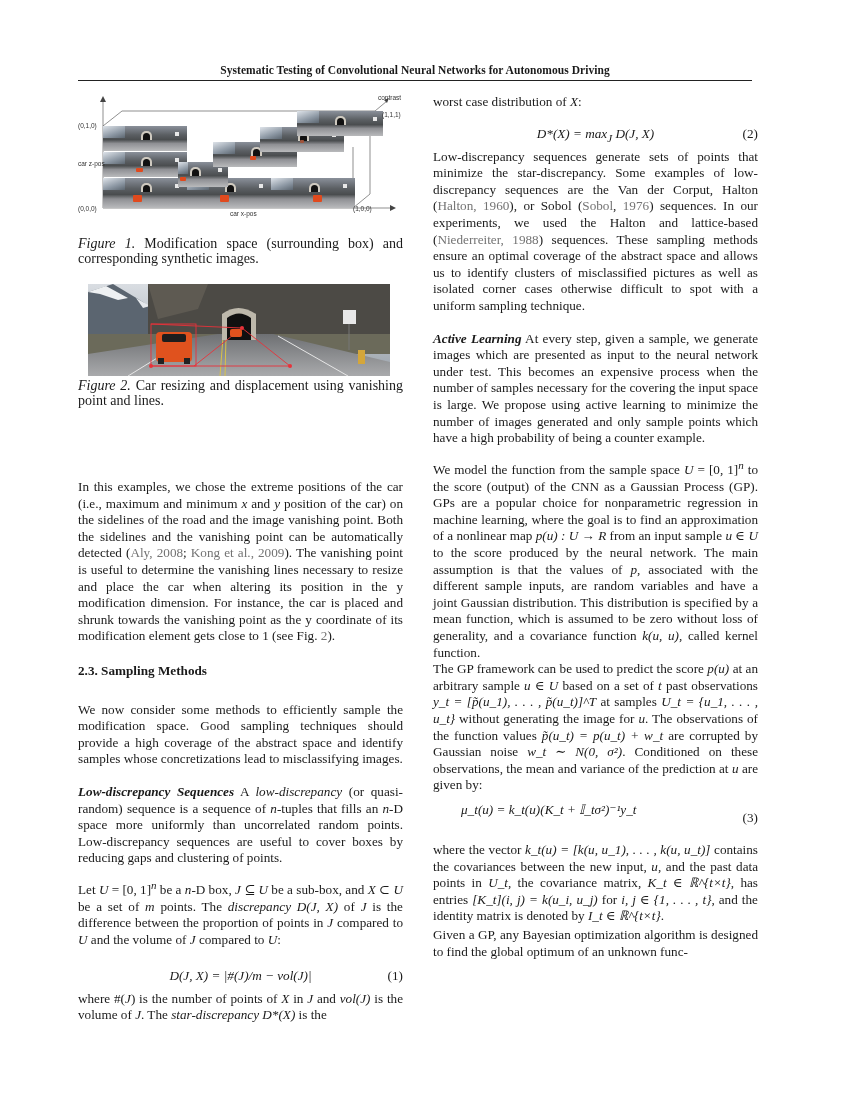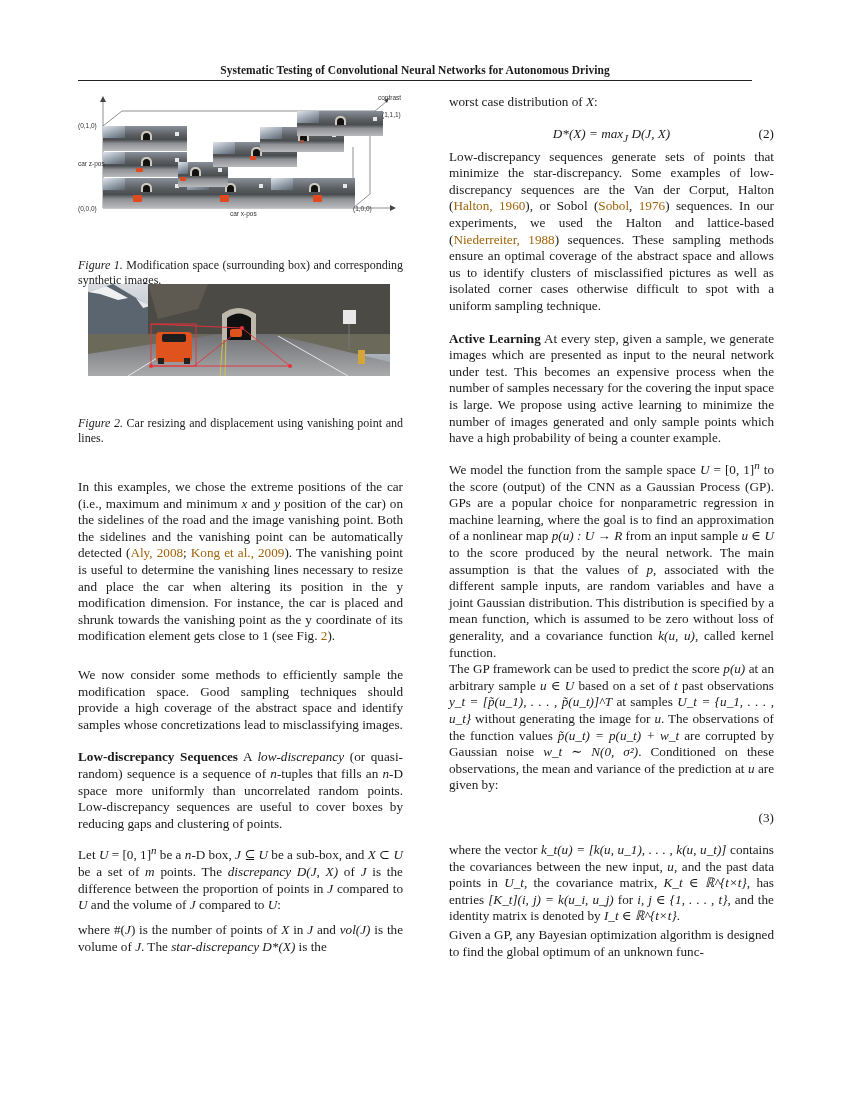--- a/index.html
+++ b/index.html
@@ -6,29 +6,29 @@
   body { width: 850px; height: 1100px; position: relative; overflow: hidden;
          font-family: "Liberation Serif", "DejaVu Serif", serif; color: #1a1a1a; }
   .header { position: absolute; left: 78px; top: 64px; width: 674px; text-align: center;
             font-weight: bold; font-size: 11.5px; letter-spacing: 0.05px; }
   .header-rule { position: absolute; left: 78px; top: 80px; width: 674px; height: 0;
                  border-top: 1.6px solid #222; }
   .col { position: absolute; width: 325px; font-size: 13.2px; line-height: 16.6px;
          text-align: justify; hyphens: manual; }
   .col p { margin: 0; }
   .left { left: 78px; }
-  .right { left: 449px; }
-  .cite { color: #a16207; }
+  .right { left: 433px; }
+  .cite { color: #737373; }
   .mi { font-style: italic; }
-  .caption { font-size: 12px; line-height: 15px; margin-top: 22px; }
+  .caption { font-size: 14px; line-height: 15px; }
   .caption .lbl { font-style: italic; }
   .eq { position: relative; height: 26px; line-height: 37px; }
   .eq .body { position: absolute; left: 0; right: 0; text-align: center; }
   .eq .num { position: absolute; right: 0; top: 0; }
-  .runin { font-weight: bold; }
+  .runin { font-weight: bold; font-style: italic; }
   .sec { font-weight: bold; font-size: 13.2px; }
   
   .fig1 { position: absolute; left: 80px; top: 92px; width: 335px; height: 128px; }
   .fig2 { position: absolute; left: 88px; top: 284px; width: 302px; height: 92px; }
   .axis-lbl { position: absolute; font-family: "Liberation Sans", sans-serif; font-size: 6.5px; color: #333; white-space: nowrap; }
   .thumb { position: absolute; width: 84px; height: 25px; overflow: hidden;
            background: linear-gradient(180deg, #8a909a 0%, #5b5f63 35%, #4a4d4f 55%, #8f9094 70%, #b9babc 100%); }
   .thumb .mtn { position: absolute; left: 0; top: 0; width: 22px; height: 12px;
                 background: linear-gradient(160deg, #dfe4ea 0%, #8d98a4 60%, #5c6670 100%); }
   .thumb .tunnel { position: absolute; left: 38px; top: 5px; width: 11px; height: 9px;
@@ -167,40 +167,45 @@
     <rect x="74" y="50" width="24" height="8" rx="2" fill="#1d1d1d"></rect>
     <rect x="70" y="74" width="6" height="6" fill="#222"></rect>
     <rect x="96" y="74" width="6" height="6" fill="#222"></rect>
     <rect x="142" y="45" width="12" height="8" rx="2" fill="#e0521e"></rect>
     <circle cx="154" cy="44" r="2" fill="#e8323a"></circle>
     <circle cx="63" cy="82" r="2" fill="#e8323a"></circle>
     <circle cx="202" cy="82" r="2" fill="#e8323a"></circle>
   </svg>
 </div>
 
-<div class="col left caption" style="top:394px">
+<div class="col left caption" style="top:378px">
   <span class="lbl">Figure 2.</span><span> Car resizing and displacement using vanishing point and lines.</span>
 </div>
 
 <div class="col left" style="top:479px">
   <p>
     <span>In this examples, we chose the extreme positions of the car (i.e., maximum and minimum </span><span class="mi">x</span><span> and </span><span class="mi">y</span><span> position of the car) on the sidelines of the road and the image vanishing point. Both the sidelines and the vanishing point can be automatically detected (</span><span class="cite">Aly, 2008</span><span>; </span><span class="cite">Kong et al., 2009</span><span>). The vanishing point is useful to determine the vanishing lines necessary to resize and place the car when altering its position in the y modification dimension. For instance, the car is placed and shrunk towards the vanishing point as the y coordinate of its modification element gets close to 1 (see Fig. </span><span class="cite">2</span><span>).</span>
   </p>
 
+  <p class="sec" style="margin-top:18px">2.3. Sampling Methods</p>
 
   <p style="margin-top:22px">We now consider some methods to efficiently sample the modification space. Good sampling techniques should provide a high coverage of the abstract space and identify samples whose concretizations lead to misclassifying images.</p>
 
   <p style="margin-top:16px">
     <span class="runin">Low-discrepancy Sequences</span><span>  A </span><span class="mi">low-discrepancy</span><span> (or quasi-random) sequence is a sequence of </span><span class="mi">n</span><span>-tuples that fills an </span><span class="mi">n</span><span>-D space more uniformly than uncorrelated random points. Low-discrepancy sequences are useful to cover boxes by reducing gaps and clustering of points.</span>
   </p>
 
   <p style="margin-top:10px">
     <span>Let </span><span class="mi">U</span><span> = [0, 1]</span><sup class="mi">n</sup><span> be a </span><span class="mi">n</span><span>-D box, </span><span class="mi">J</span><span> ⊆ </span><span class="mi">U</span><span> be a sub-box, and </span><span class="mi">X</span><span> ⊂ </span><span class="mi">U</span><span> be a set of </span><span class="mi">m</span><span> points. The </span><span class="mi">discrepancy D(J, X)</span><span> of </span><span class="mi">J</span><span> is the difference between the proportion of points in </span><span class="mi">J</span><span> compared to </span><span class="mi">U</span><span> and the volume of </span><span class="mi">J</span><span> compared to </span><span class="mi">U</span><span>:</span>
   </p>
 
+  <div class="eq" style="margin-top:8px">
+    <span class="body mi">D(J, X) = |#(J)/m − vol(J)|</span>
+    <span class="num">(1)</span>
+  </div>
 
   <p style="margin-top:8px">
     <span>where #(</span><span class="mi">J</span><span>) is the number of points of </span><span class="mi">X</span><span> in </span><span class="mi">J</span><span> and </span><span class="mi">vol(J)</span><span> is the volume of </span><span class="mi">J</span><span>. The </span><span class="mi">star-discrepancy</span><span> </span><span class="mi">D*(X)</span><span> is the</span>
   </p>
 </div>
 
 <div class="col right" style="top:94px">
   <p>
     <span>worst case distribution of </span><span class="mi">X</span><span>:</span>
   </p>
@@ -220,20 +225,21 @@
 
   <p style="margin-top:10px">
     <span>We model the function from the sample space </span><span class="mi">U</span><span> = [0, 1]</span><sup class="mi">n</sup><span> to the score (output) of the CNN as a Gaussian Process (GP). GPs are a popular choice for nonparametric regression in machine learning, where the goal is to find an approximation of a nonlinear map </span><span class="mi">p(u) : U → R</span><span> from an input sample </span><span class="mi">u ∈ U</span><span> to the score produced by the neural network. The main assumption is that the values of </span><span class="mi">p</span><span>, associated with the different sample inputs, are random variables and have a joint Gaussian distribution. This distribution is specified by a mean function, which is assumed to be zero without loss of generality, and a covariance function </span><span class="mi">k(u, u)</span><span>, called kernel function.</span>
   </p>
 
   <p style="">
     <span>The GP framework can be used to predict the score </span><span class="mi">p(u)</span><span> at an arbitrary sample </span><span class="mi">u ∈ U</span><span> based on a set of </span><span class="mi">t</span><span> past observations </span><span class="mi">y_t = [p̃(u_1), . . . , p̃(u_t)]^T</span><span> at samples </span><span class="mi">U_t = {u_1, . . . , u_t}</span><span> without generating the image for </span><span class="mi">u</span><span>. The observations of the function values </span><span class="mi">p̃(u_t) = p(u_t) + w_t</span><span> are corrupted by Gaussian noise </span><span class="mi">w_t ∼ N(0, σ²)</span><span>. Conditioned on these observations, the mean and variance of the prediction at </span><span class="mi">u</span><span> are given by:</span>
   </p>
 
   <div style="position:relative;height:40px;margin-top:6px">
+    <div class="mi" style="padding-left:28px;line-height:19px">μ_t(u) = k_t(u)(K_t + 𝕀_tσ²)⁻¹y_t</div>
     <span style="position:absolute;right:0;top:10px">(3)</span>
   </div>
 
   <p style="margin-top:2px">
     <span>where the vector </span><span class="mi">k_t(u) = [k(u, u_1), . . . , k(u, u_t)]</span><span> contains the covariances between the new input, </span><span class="mi">u</span><span>, and the past data points in </span><span class="mi">U_t</span><span>, the covariance matrix, </span><span class="mi">K_t ∈ ℝ^{t×t}</span><span>, has entries </span><span class="mi">[K_t](i, j) = k(u_i, u_j)</span><span> for </span><span class="mi">i, j ∈ {1, . . . , t}</span><span>, and the identity matrix is denoted by </span><span class="mi">I_t ∈ ℝ^{t×t}</span><span>.</span>
   </p>
 
   <p style="margin-top:2px">Given a GP, any Bayesian optimization algorithm is designed to find the global optimum of an unknown func-</p>
 </div>
 

